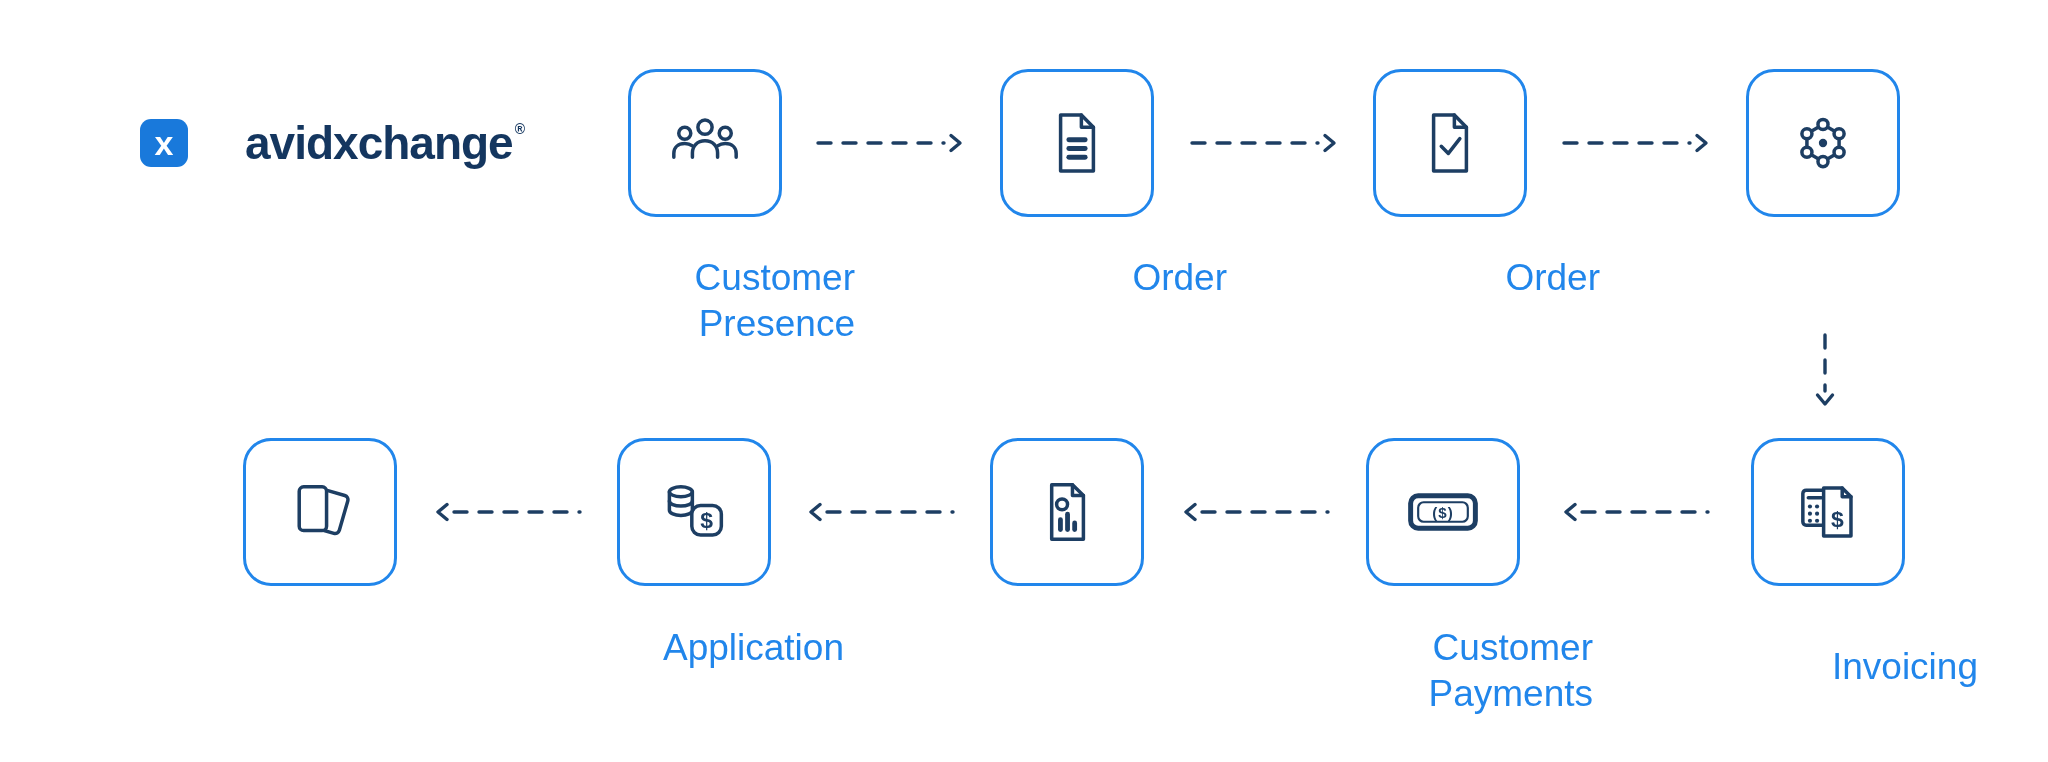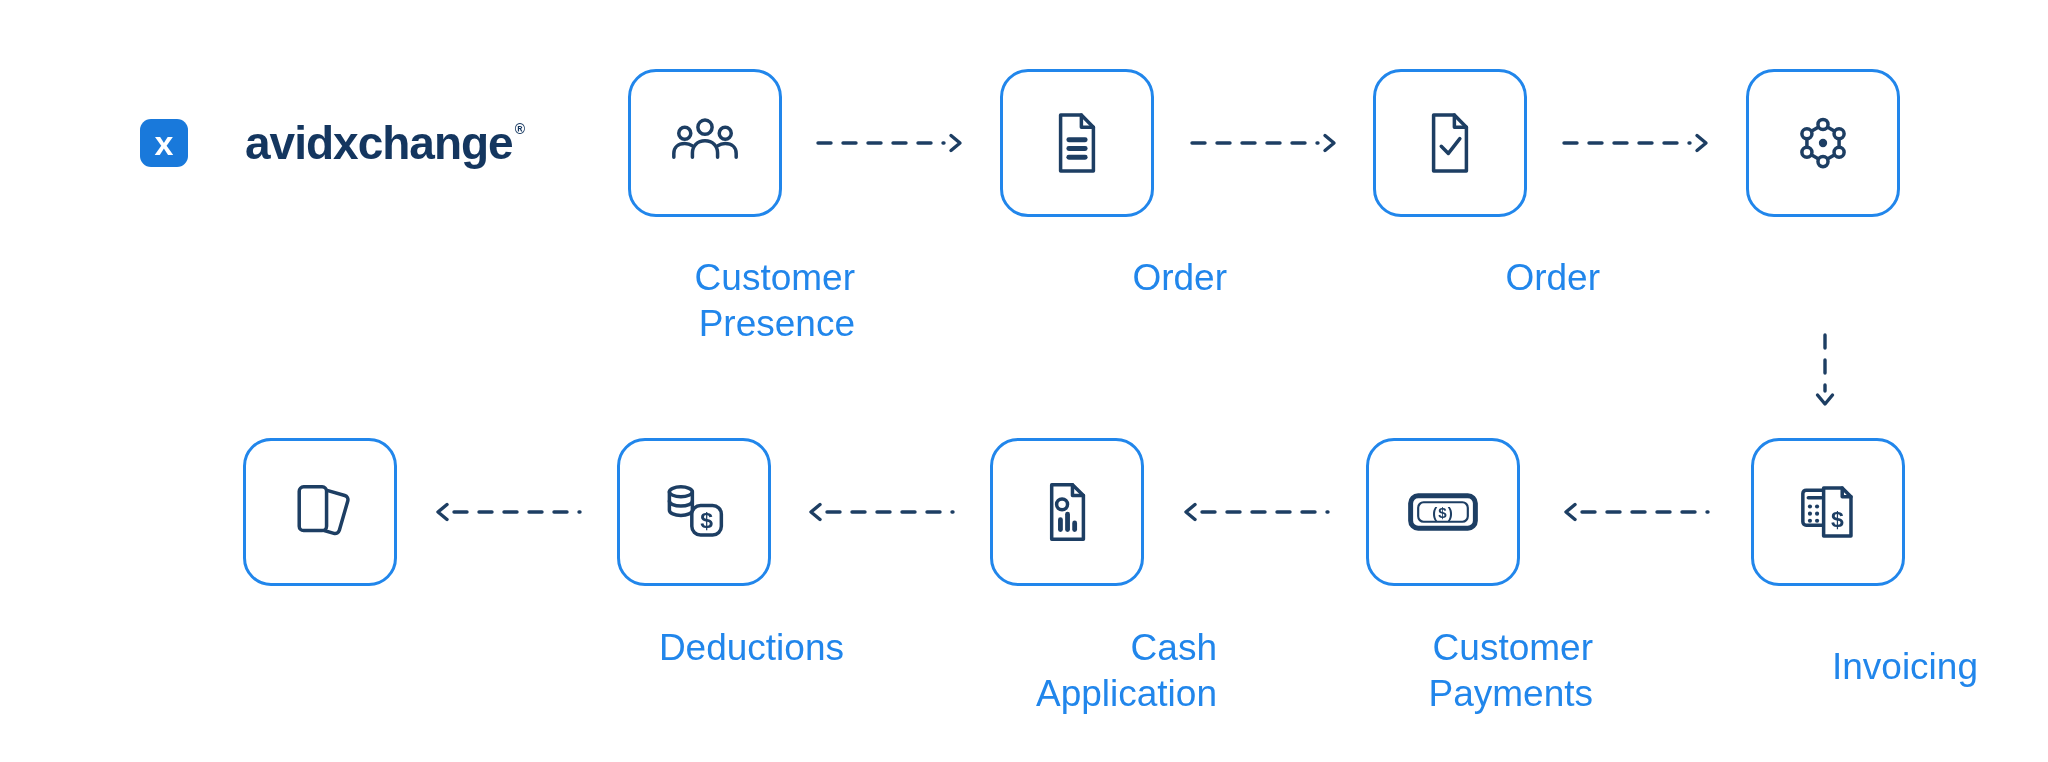--- a/index.html
+++ b/index.html
@@ -145,36 +145,32 @@
   <div class="node" style="left:617px;top:438px;">
     <svg class="icon" viewBox="0 0 64 64">
       <rect x="30" y="26" width="27" height="27" rx="8"></rect>
       <text class="glyph" x="43.5" y="47">$</text>
       <ellipse class="card" cx="20" cy="13.5" rx="10.5" ry="4.5"></ellipse>
       <path d="M9.5 13.5 v8.5 c0 2.6 4.7 4.6 10.5 4.6 s10.5 -2 10.5 -4.6 v-8.5"></path>
       <path d="M9.5 22 v8.5 c0 2.6 4.7 4.6 10.5 4.6 s10.5 -2 10.5 -4.6 v-8.5"></path>
     </svg>
   </div>
   <div class="node-label" style="left:544px;top:625px;">
-    <span>Deductions</span>
+    <span>Application</span>
   </div>
 
   <div class="node" style="left:990px;top:438px;">
     <svg class="icon" viewBox="0 0 64 64">
       <path d="M18 7 H37 L47 17 V57 H18 Z"></path>
       <path d="M37 7 V17 H47"></path>
       <circle cx="27.5" cy="25" r="5"></circle>
       <line class="thick" x1="26" y1="48" x2="26" y2="39"></line>
       <line class="thick" x1="32.5" y1="48" x2="32.5" y2="34"></line>
       <line class="thick" x1="39" y1="48" x2="39" y2="42"></line>
     </svg>
-  </div>
-  <div class="node-label" style="left:917px;top:625px;">
-    <span>Cash</span>
-    <span>Application</span>
   </div>
 
   <div class="node" style="left:1366px;top:438px;">
     <svg class="icon wide" viewBox="0 0 76 64">
       <rect class="heavy" x="8" y="17" width="60" height="30" rx="7"></rect>
       <rect class="thin" x="15" y="23" width="46" height="18" rx="5"></rect>
       <text class="glyph small" x="38" y="37.5">($)</text>
     </svg>
   </div>
   <div class="node-label" style="left:1293px;top:625px;">

